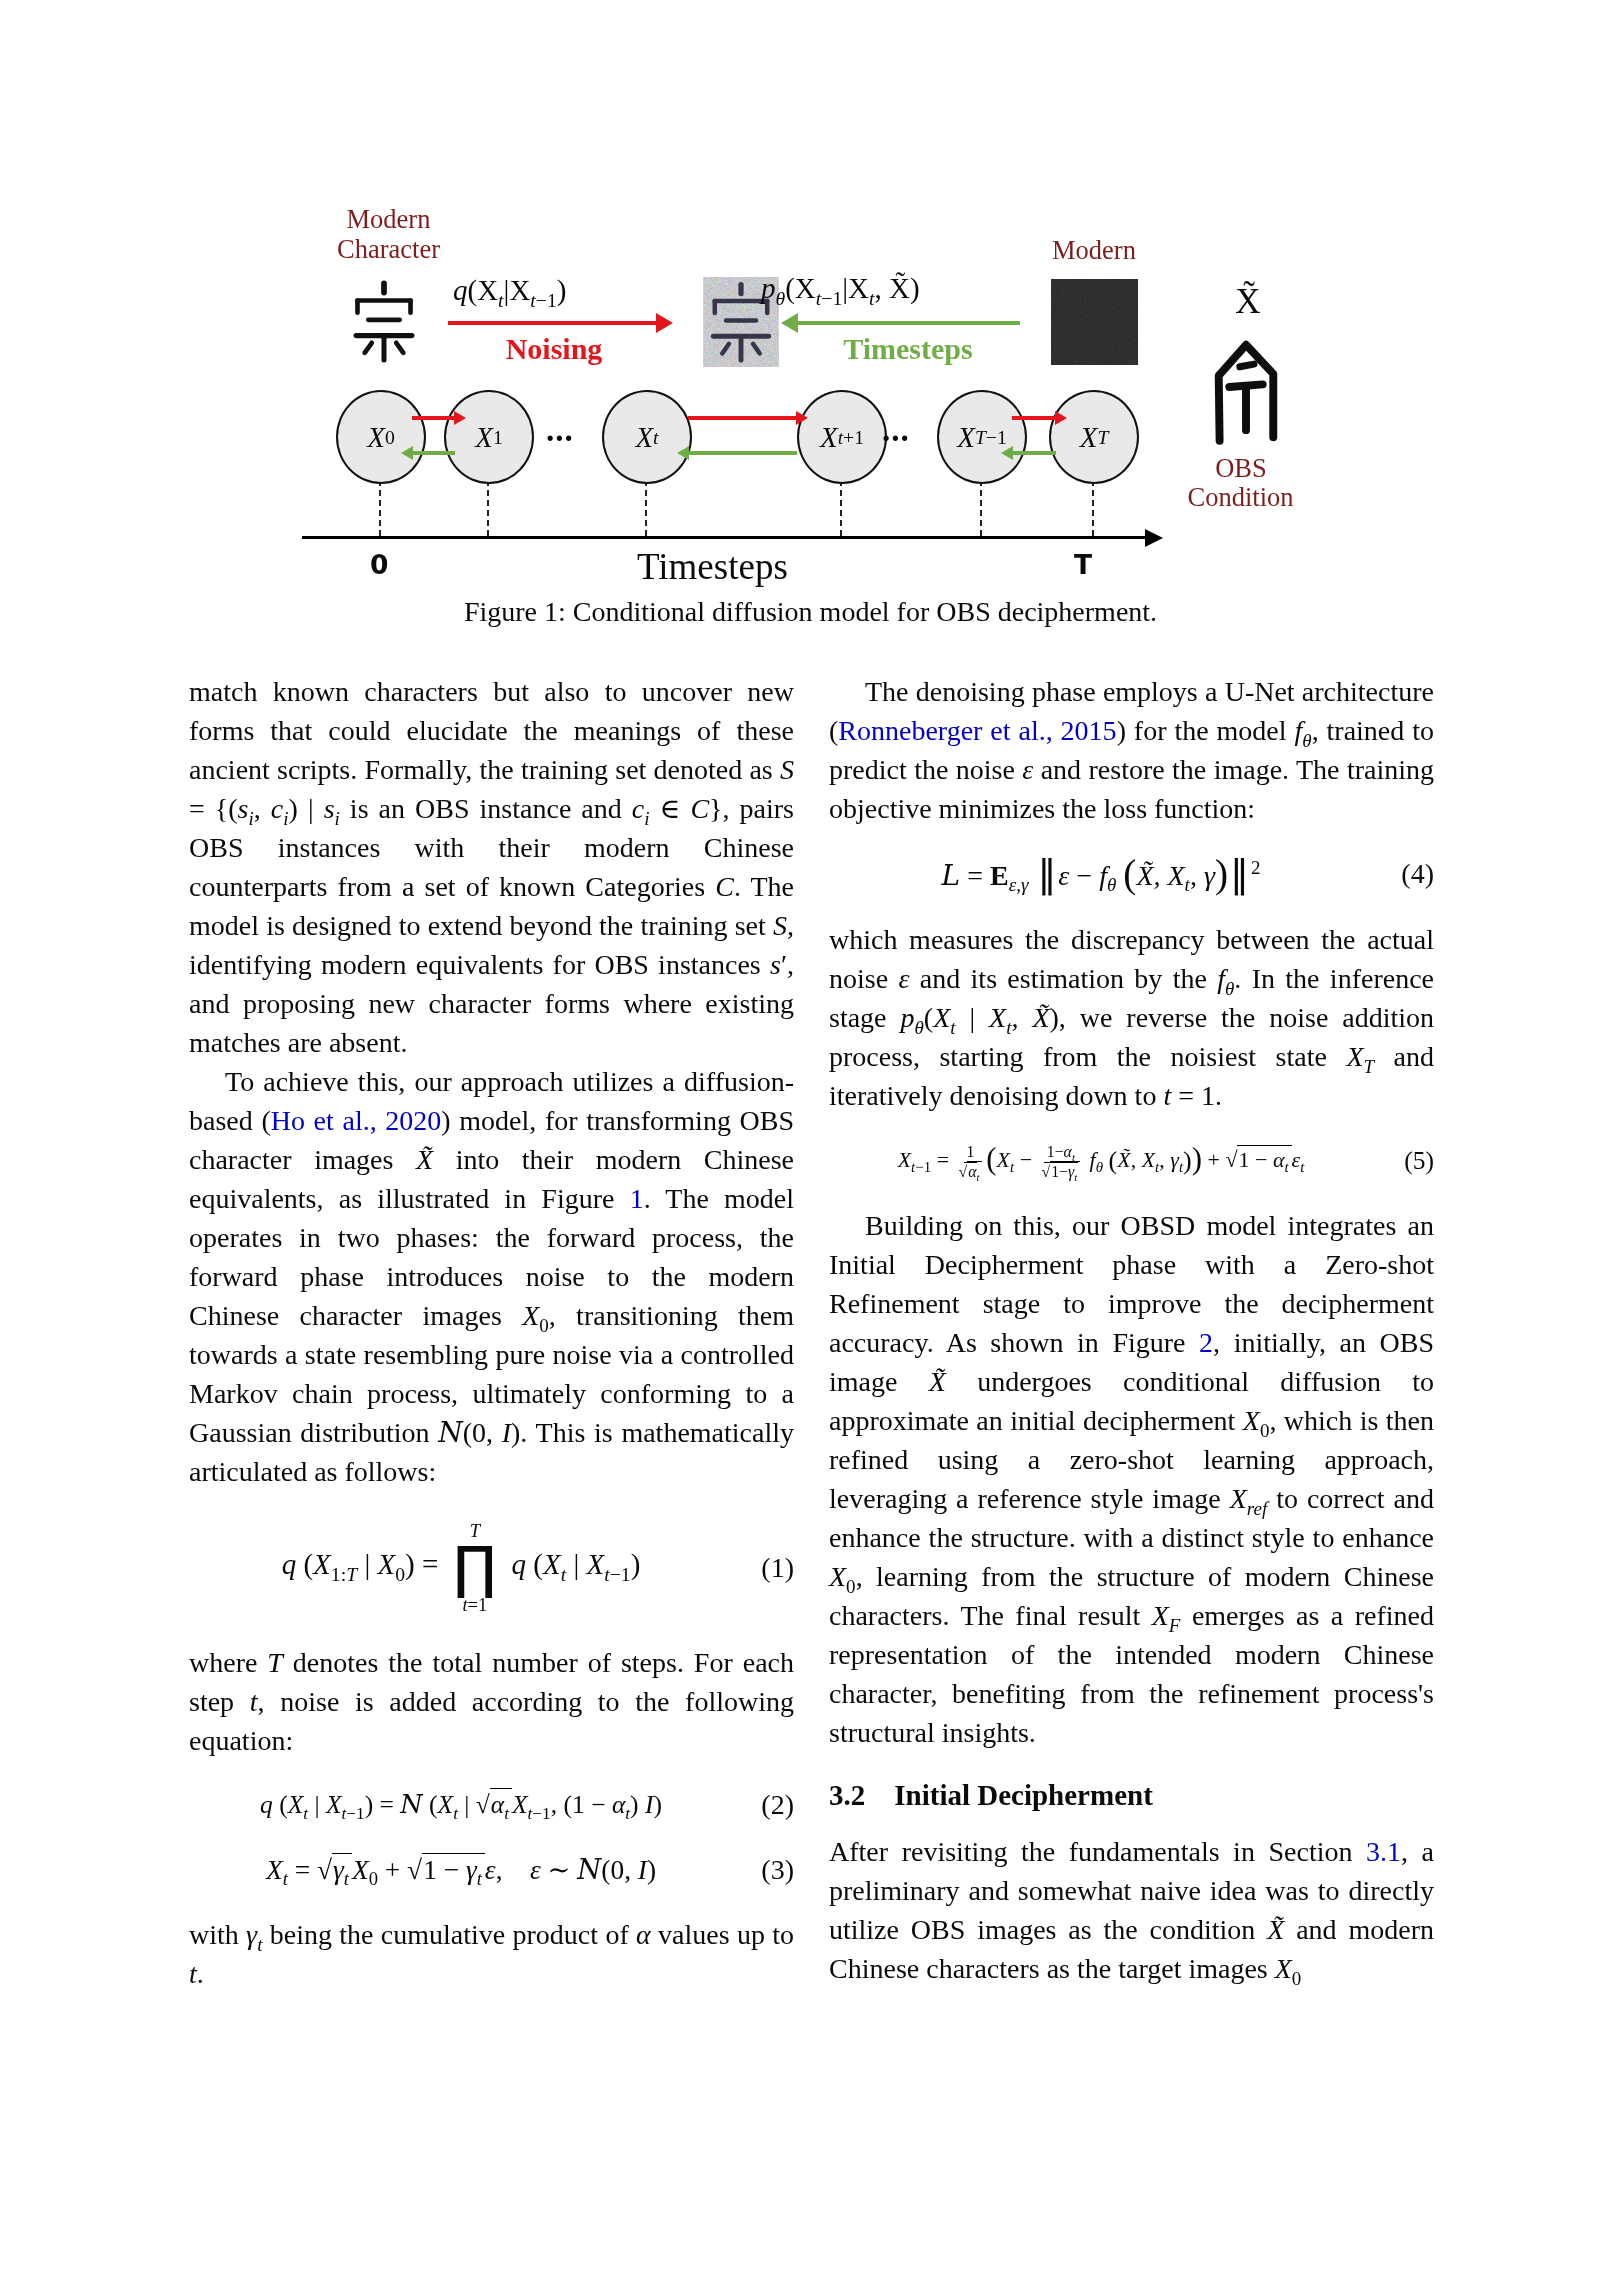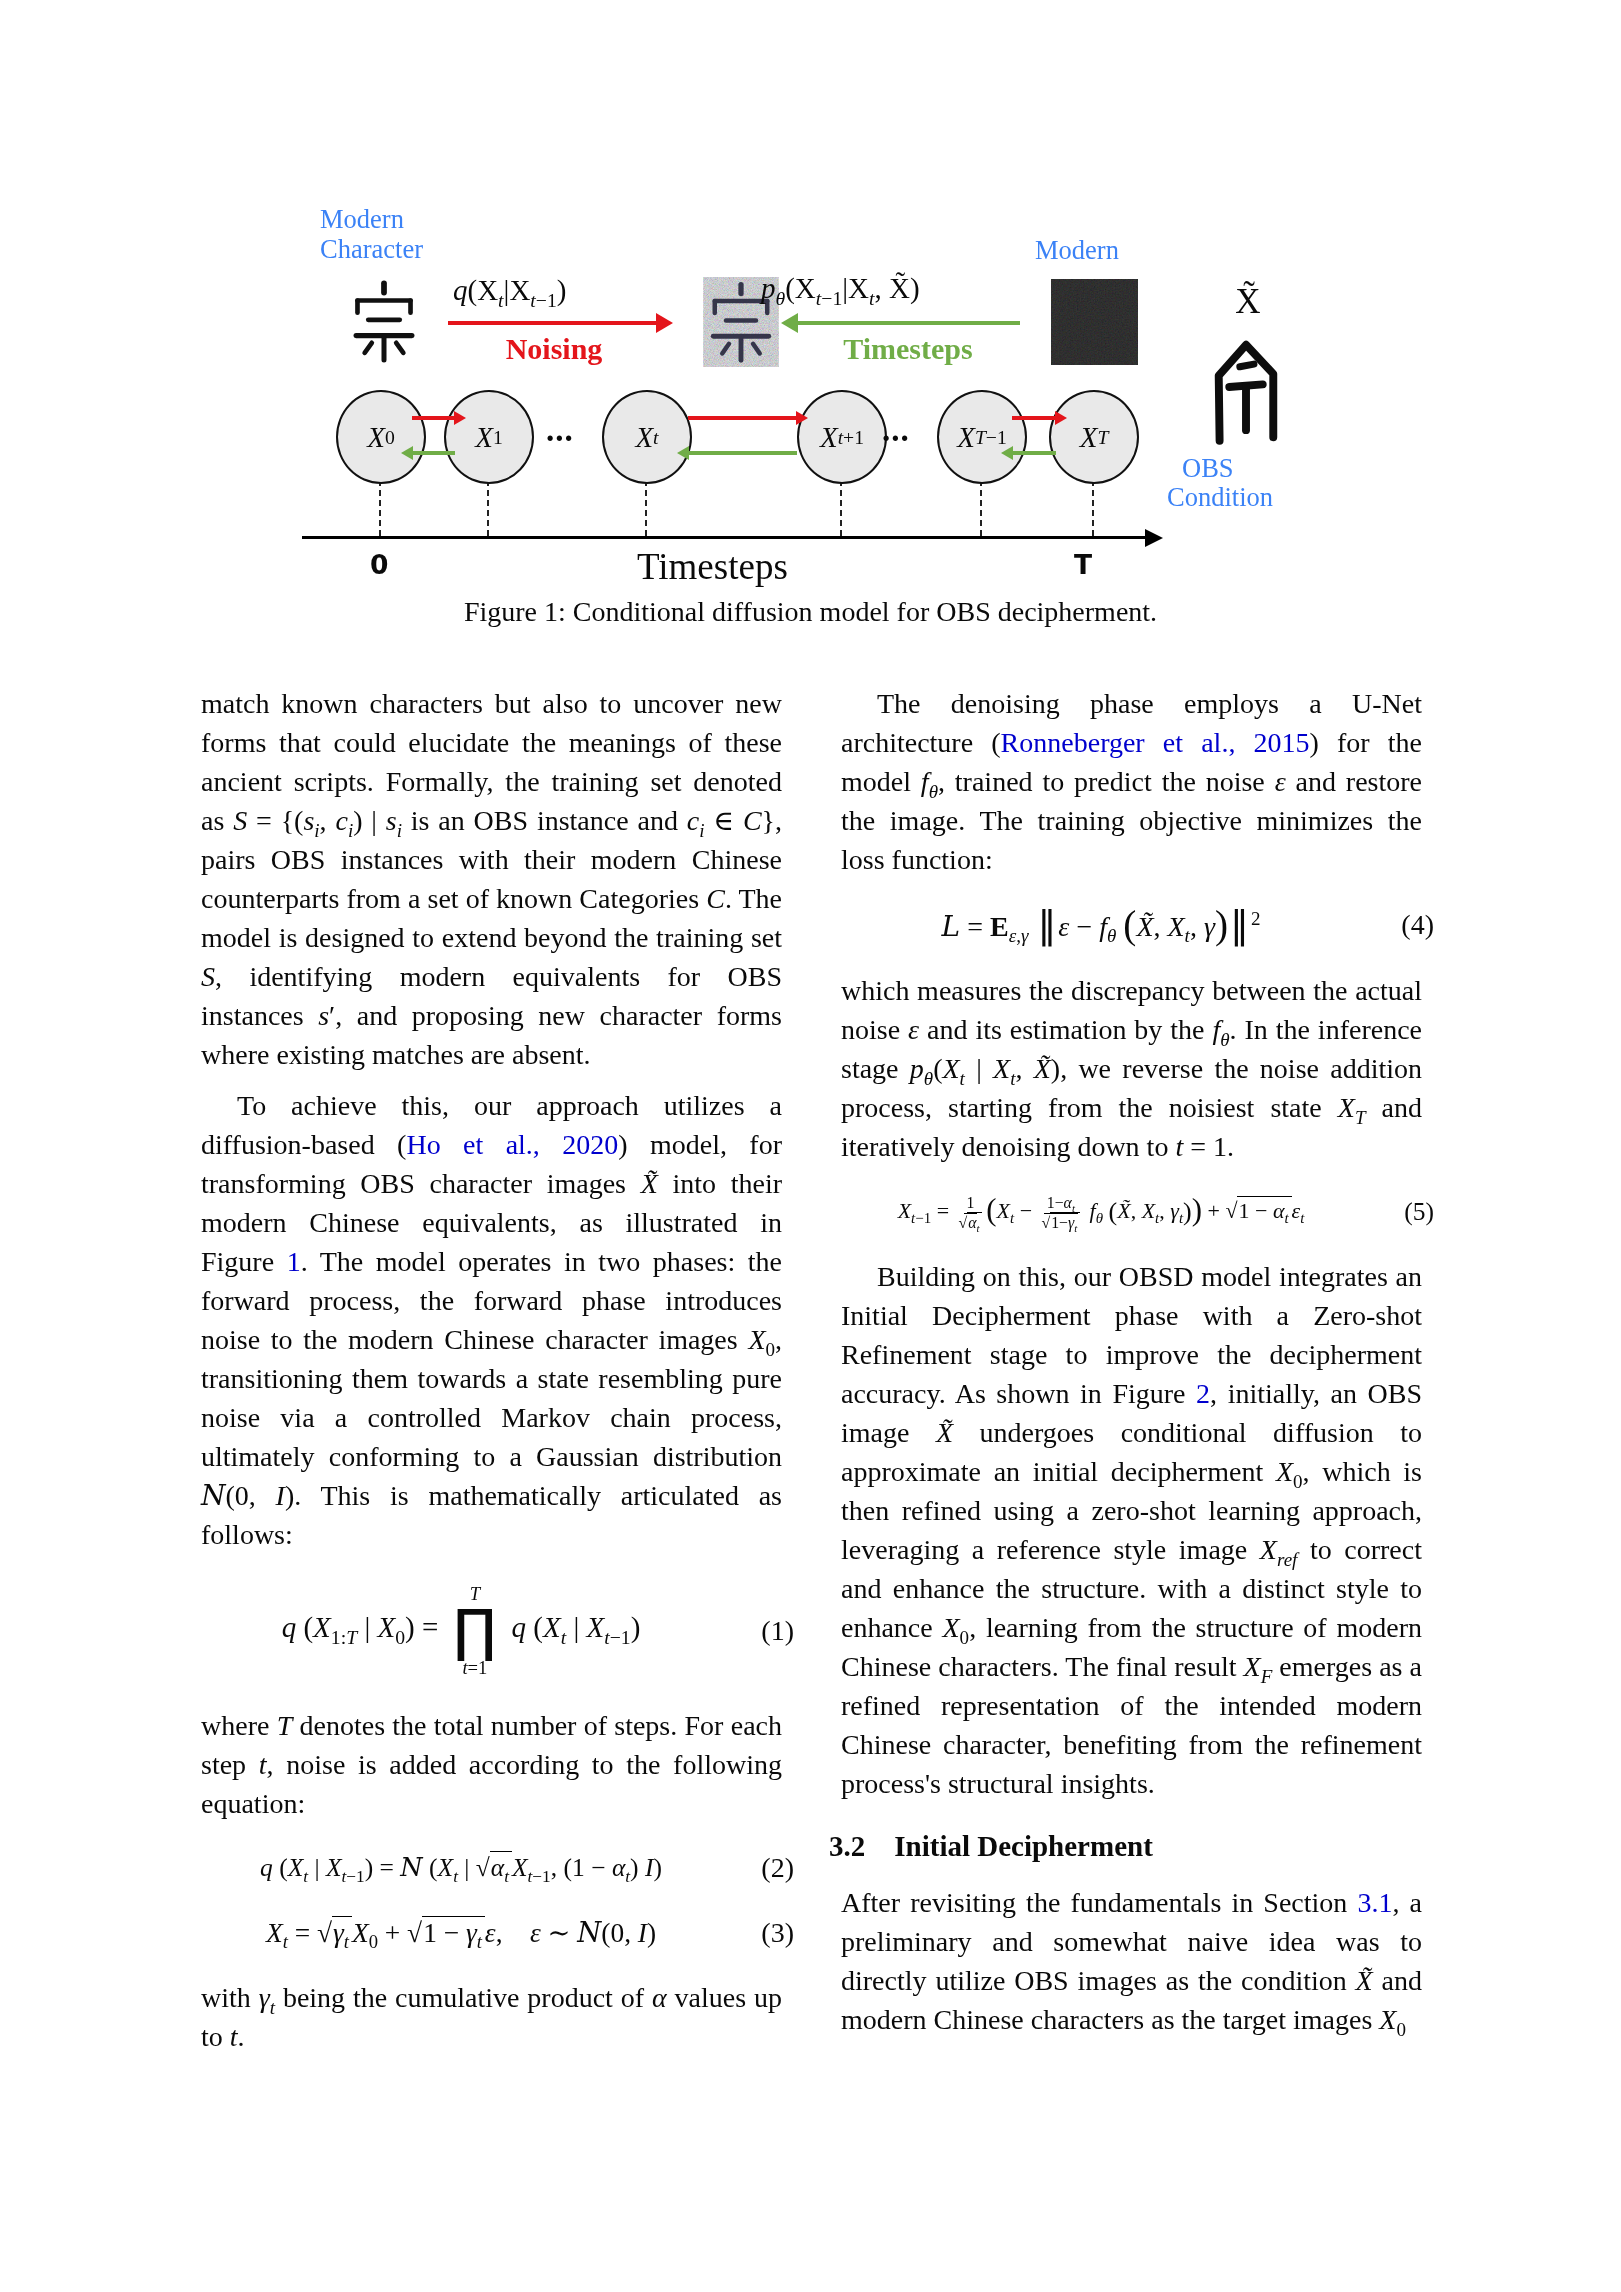--- a/index.html
+++ b/index.html
@@ -1,21 +1,21 @@
 <!DOCTYPE html>
 <html><head>
 <meta charset="utf-8">
 <style>
   html,body{margin:0;padding:0;background:#888;}
   .page{position:relative;width:1621px;height:2293px;background:#ffffff;margin:0 auto;
         font-family:"Liberation Serif","DejaVu Serif",serif;color:#0a0a0a;overflow:hidden;}
   
   .fig{position:absolute;left:0;top:0;width:1621px;height:598px;}
   .abs{position:absolute;}
-  .figlbl{font-size:26.5px;line-height:30px;color:#3b82f6;}
+  .figlbl{font-size:26.5px;line-height:30px;text-align:center;color:#7f1d1d;}
   .mathlbl{font-size:29px;white-space:nowrap;}
   .proclbl{font-size:30px;text-align:center;font-weight:bold;}
   .ar{position:absolute;height:4.4px;background:currentColor;}
   .ar::after{content:"";position:absolute;top:50%;transform:translateY(-50%);
              border-top:10.8px solid transparent;border-bottom:10.8px solid transparent;}
   .ar.r::after{right:-14.7px;border-left:17.6px solid currentColor;}
   .ar.l::after{left:-14.7px;border-right:17.6px solid currentColor;}
   .sar{position:absolute;height:3.9px;background:currentColor;}
   .sar::after{content:"";position:absolute;top:50%;transform:translateY(-50%);
              border-top:7.8px solid transparent;border-bottom:7.8px solid transparent;}
@@ -29,21 +29,21 @@
   .axis{position:absolute;top:536px;height:3.4px;background:#000;}
   .axis::after{content:"";position:absolute;right:-15.7px;top:50%;transform:translateY(-50%);
                border-top:9.8px solid transparent;border-bottom:9.8px solid transparent;
                border-left:18.6px solid #000;}
   .tick{position:absolute;top:549px;font-family:"DejaVu Sans",sans-serif;font-weight:bold;font-size:26.5px;}
   .tsteps{position:absolute;top:545px;font-size:37px;}
   .caption{position:absolute;left:0;top:596px;width:100%;text-align:center;font-size:28px;}
   
   .cols{position:absolute;left:189px;top:672px;width:1245px;display:flex;gap:35px;}
   .col{width:605px;font-size:28px;line-height:39px;text-align:justify;}
-  .col p{margin:12px;}
+  .col p{margin:0;}
   .col p.ind{text-indent:36px;}
   .ref{color:#0000CD;}
   i{font-style:italic;}
   sub{font-size:68%;line-height:0;}
   sup{font-size:68%;line-height:0;}
   .eq{display:flex;align-items:center;margin:25.5px 0;}
   .eqbody{flex:1;text-align:center;}
   .eqnum{width:61px;text-align:right;}
   .eq.e1{margin:29px 0 27.4px 0;}
   .eq.e1 .eqbody{font-size:29px;}

